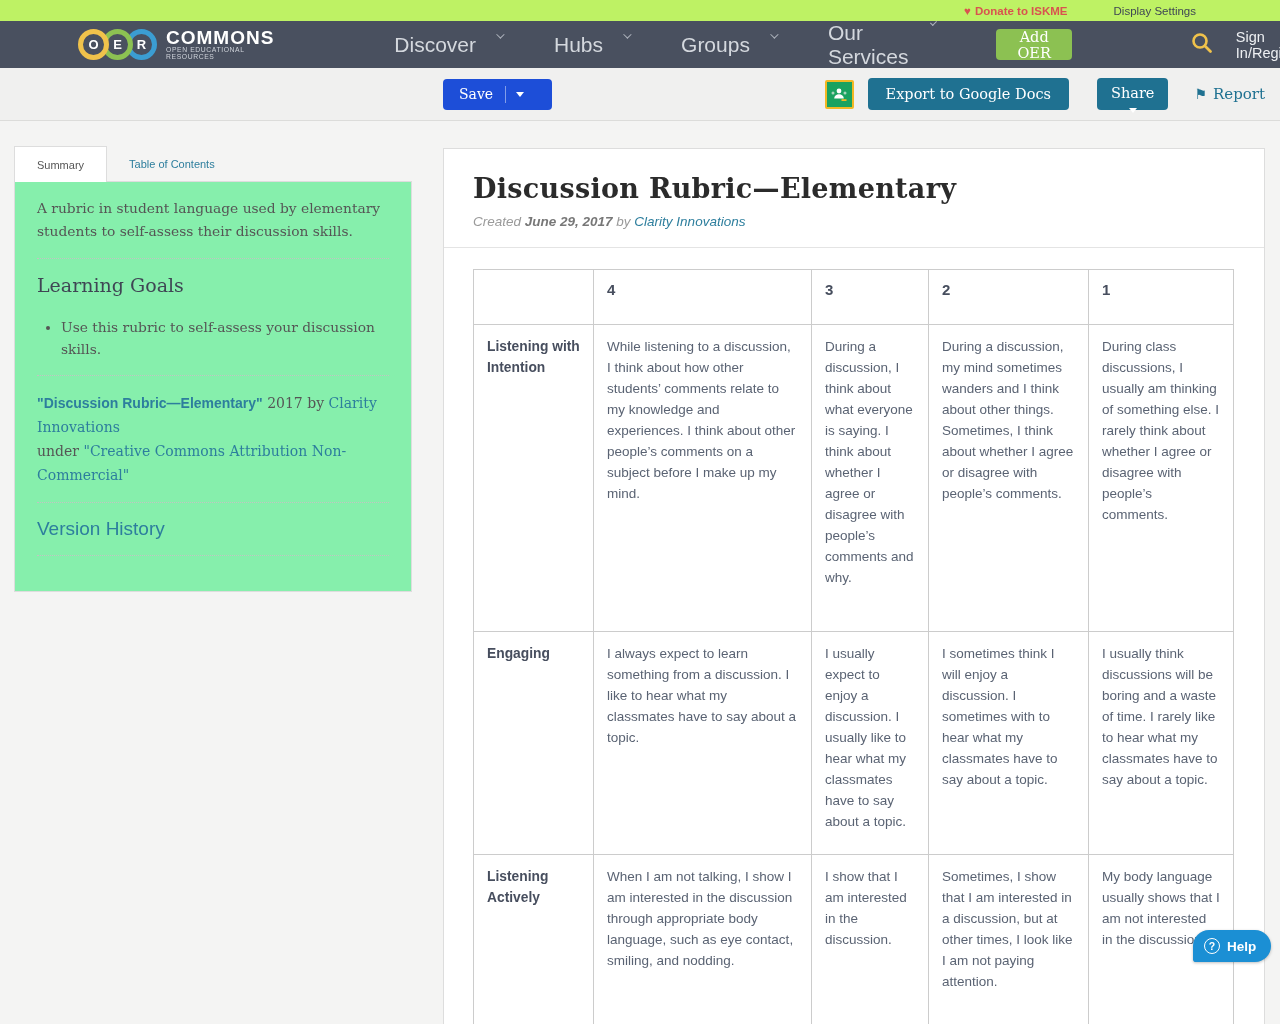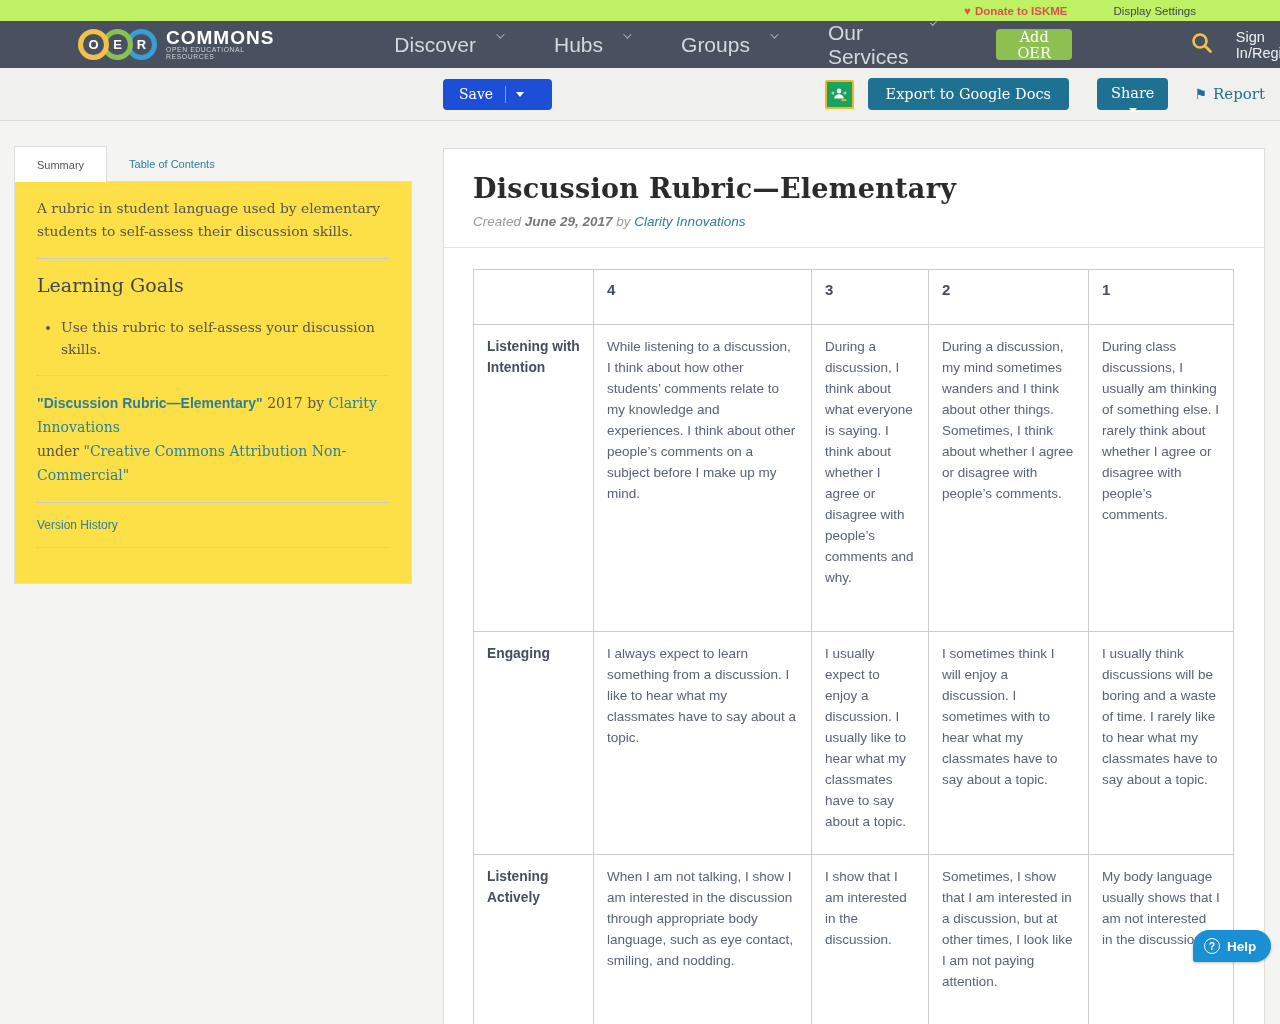--- a/index.html
+++ b/index.html
@@ -44,30 +44,30 @@
   .share-btn { margin-left:28px; padding:0 14px;flex-direction:column; }
   .report-btn { margin-left:26px; background:none; border:none; color:#1f7191; font-family:"DejaVu Serif", serif; font-size:15px; cursor:pointer; display:flex; align-items:center; gap:6px; }
   .flag-glyph { font-size:14px; }
 
   
   .sidebar { position:absolute; left:14px; top:146px; width:398px; }
   .tabs { display:flex; height:36px; }
   .tab { padding:0 22px; display:flex; align-items:center; font-size:11px; cursor:pointer; }
   .tab.active { background:#fff; border:1px solid #ddd; border-bottom:none; color:#555; position:relative; z-index:2; }
   .tab.inactive { color:#2d7e9d; }
-  .side-panel { background:#fde047; border:1px solid #ddd; margin-top:-1px; padding:15px 22px 20px 22px; }
+  .side-panel { background:#86efac; border:1px solid #ddd; margin-top:-1px; padding:15px 22px 20px 22px; }
   .side-desc { font-family:"DejaVu Serif", serif; font-size:13.8px; line-height:23px; color:#555; }
   .dotted { border-top:1px dotted #c3c3c3; margin:15px 0; }
   .lg-title { font-family:"DejaVu Serif", serif; font-size:19px; color:#3f4654; margin:14px 0 20px 0; font-weight:normal; }
   .lg-list { margin-left:24px; }
   .lg-list li { font-family:"DejaVu Serif", serif; font-size:13.8px; line-height:22px; color:#555; }
   .license { font-size:14px; line-height:24px; color:#555; font-family:"DejaVu Serif", serif; }
   .license a, .side-link { color:#2d7e9d; text-decoration:none; cursor:pointer; }
   .license .lic-title { font-weight:bold; font-family:"Liberation Sans", sans-serif; }
-  .side-link { display:block; font-size:12px; font-family:"Liberation Sans", sans-serif; }
+  .side-link { display:block; font-size:19px; font-family:"Liberation Sans", sans-serif; }
 
   
   .main-panel { position:absolute; left:443px; top:148px; width:822px; height:900px; background:#fff; border:1px solid #ddd; }
   .title-block { padding:24px 29px 18px 29px; border-bottom:1px solid #e4e4e4; }
   .res-title { font-family:"DejaVu Serif", serif; font-size:27px; font-weight:bold; color:#2b2b2b; letter-spacing:0.3px; }
   .created-line { margin-top:10px; font-size:13.5px; font-style:italic; color:#9a9a9a; }
   .created-line .date { color:#777; font-weight:bold; }
   .created-line a { color:#2d7e9d; text-decoration:none; cursor:pointer; }
 
   .tbl-wrap { padding:21px 33px 0 29px; }

